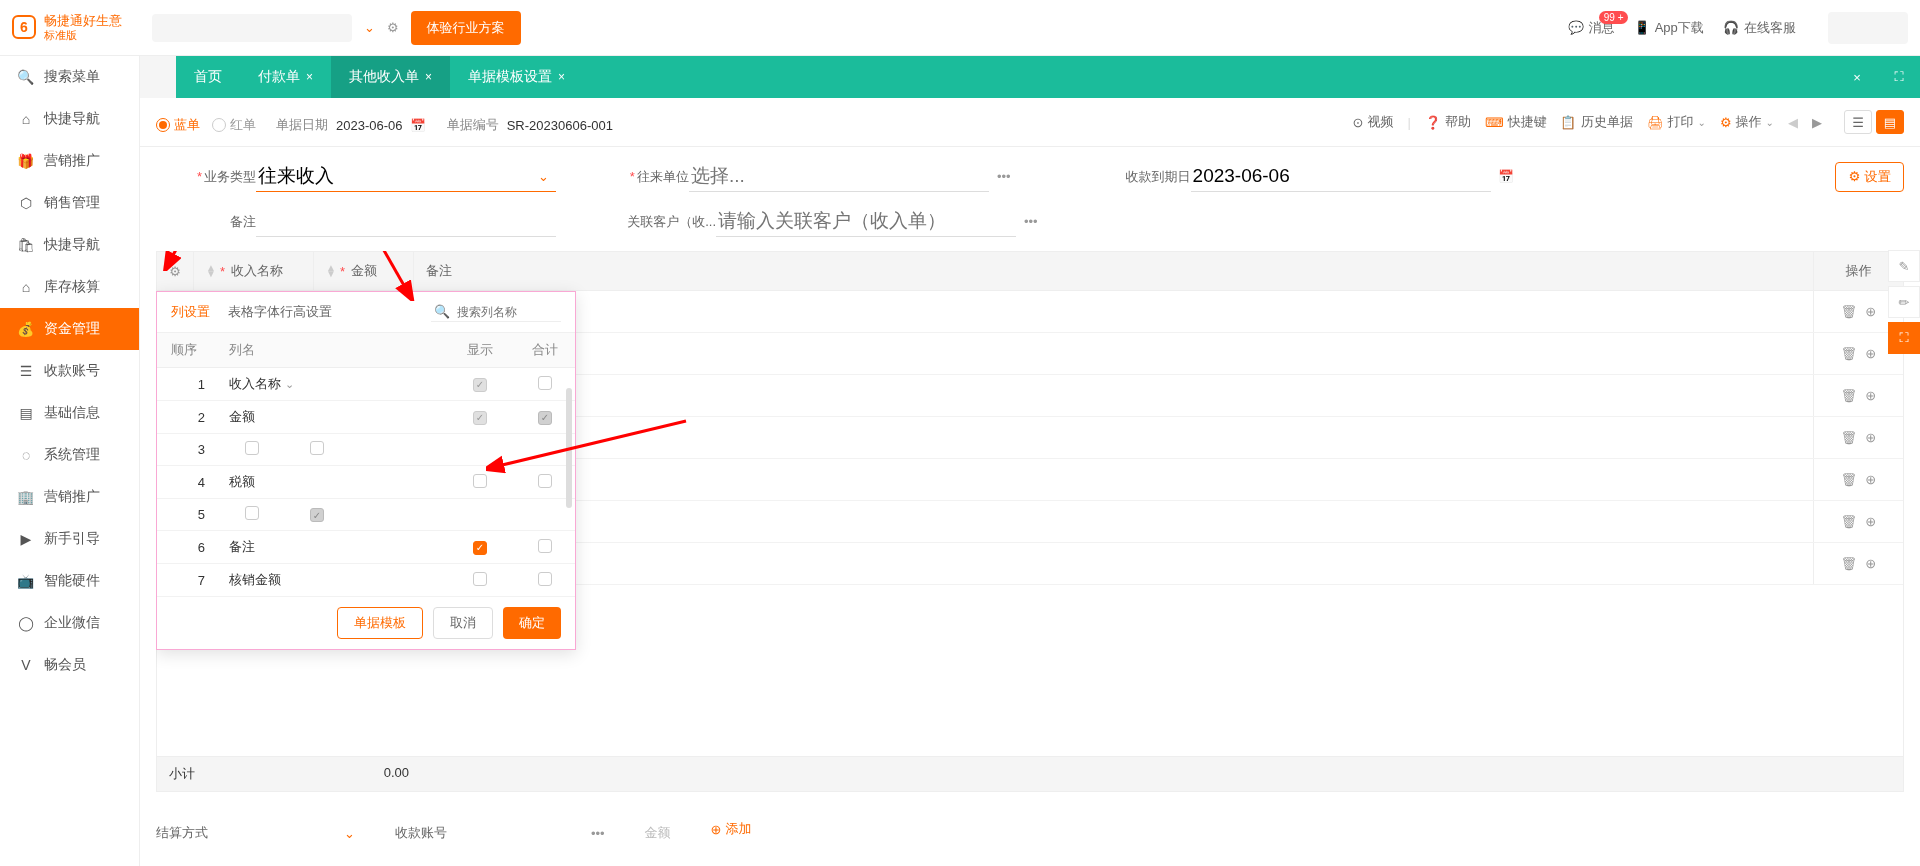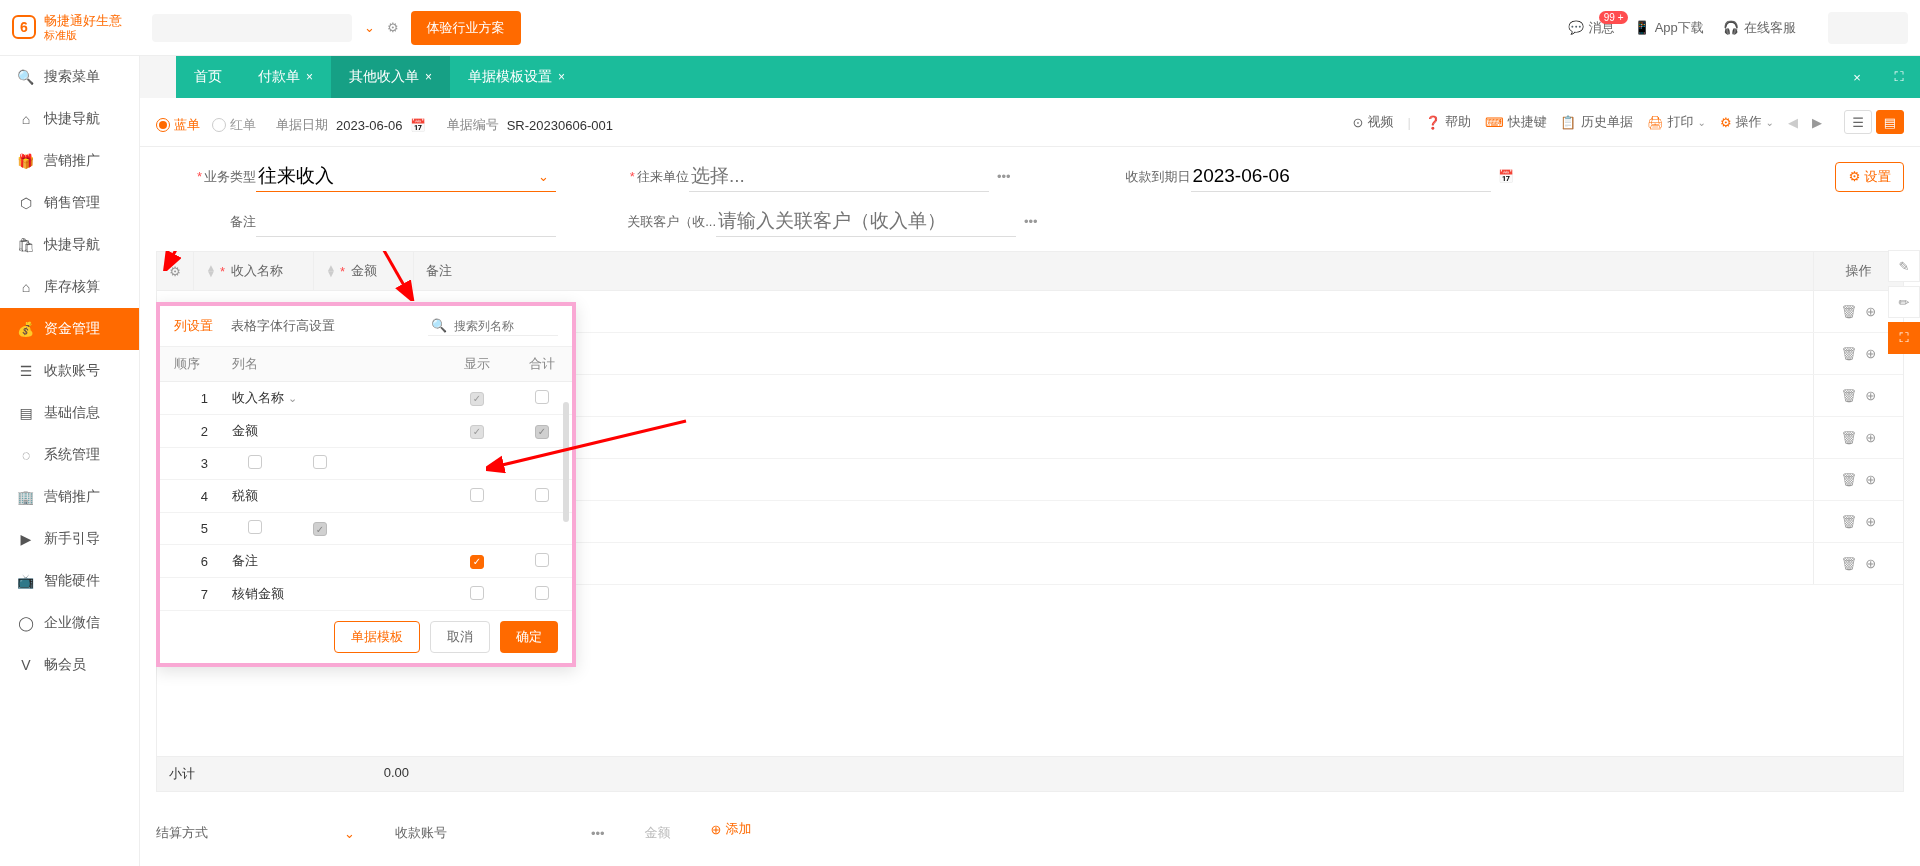--- a/index.html
+++ b/index.html
@@ -75,21 +75,21 @@
     .gr-ops { width: 90px; display: flex; align-items: center; justify-content: center; gap: 8px; color: #999; border-left: 1px solid #eee; }
     .gr-ops span { cursor: pointer; }
     .grid-foot { display: flex; background: #f5f5f5; border: 1px solid #eee; padding: 8px 12px; }
     .foot-label { width: 44px; }
     .foot-amt { width: 208px; text-align: right; padding-right: 12px; }
     
     .bottom-row { display: flex; padding: 24px 16px; gap: 40px; align-items: center; color: #666; background: #fff; }
     .btm-field { display: flex; align-items: center; gap: 8px; margin-top: 8px; }
     .add-link { color: #ff6a00; cursor: pointer; display: flex; align-items: center; gap: 4px; }
     
-    .popup { position: absolute; top: 51px; left: 0; width: 420px; background: #fff; border: 4px solid #f9a8d4; box-shadow: 0 4px 16px rgba(0,0,0,0.12); z-index: 100; }
+    .popup { position: absolute; top: 40px; left: 0; width: 420px; background: #fff; border: 1px solid #f9a8d4; box-shadow: 0 4px 16px rgba(0,0,0,0.12); z-index: 100; }
     .popup-tabs { display: flex; padding: 10px 14px; gap: 18px; border-bottom: 1px solid #f0f0f0; align-items: center; }
     .pop-tab { cursor: pointer; color: #666; font-size: 13px; }
     .pop-tab.active { color: #ff6a00; }
     .pop-search { margin-left: auto; display: flex; align-items: center; gap: 6px; color: #bbb; border-bottom: 1px solid #eee; padding: 2px 4px; }
     .pop-search input { border: none; outline: none; font-size: 12px; width: 100px; }
     .pop-table { width: 100%; }
     .pop-thead { display: flex; background: #fafafa; border-bottom: 1px solid #eee; }
     .pth { padding: 8px 12px; color: #888; font-size: 13px; }
     .pth-seq { width: 60px; text-align: right; padding-right: 20px; }
     .pth-name { flex: 1; }

